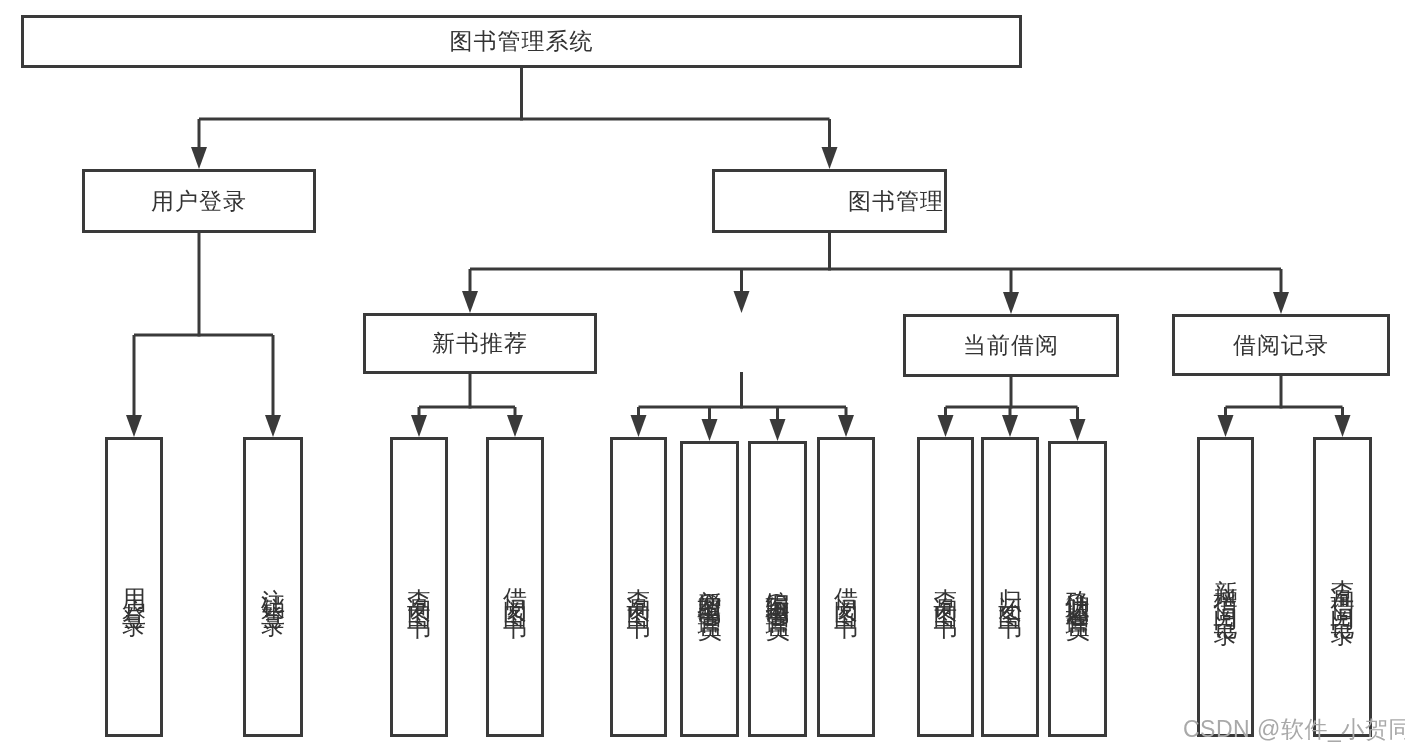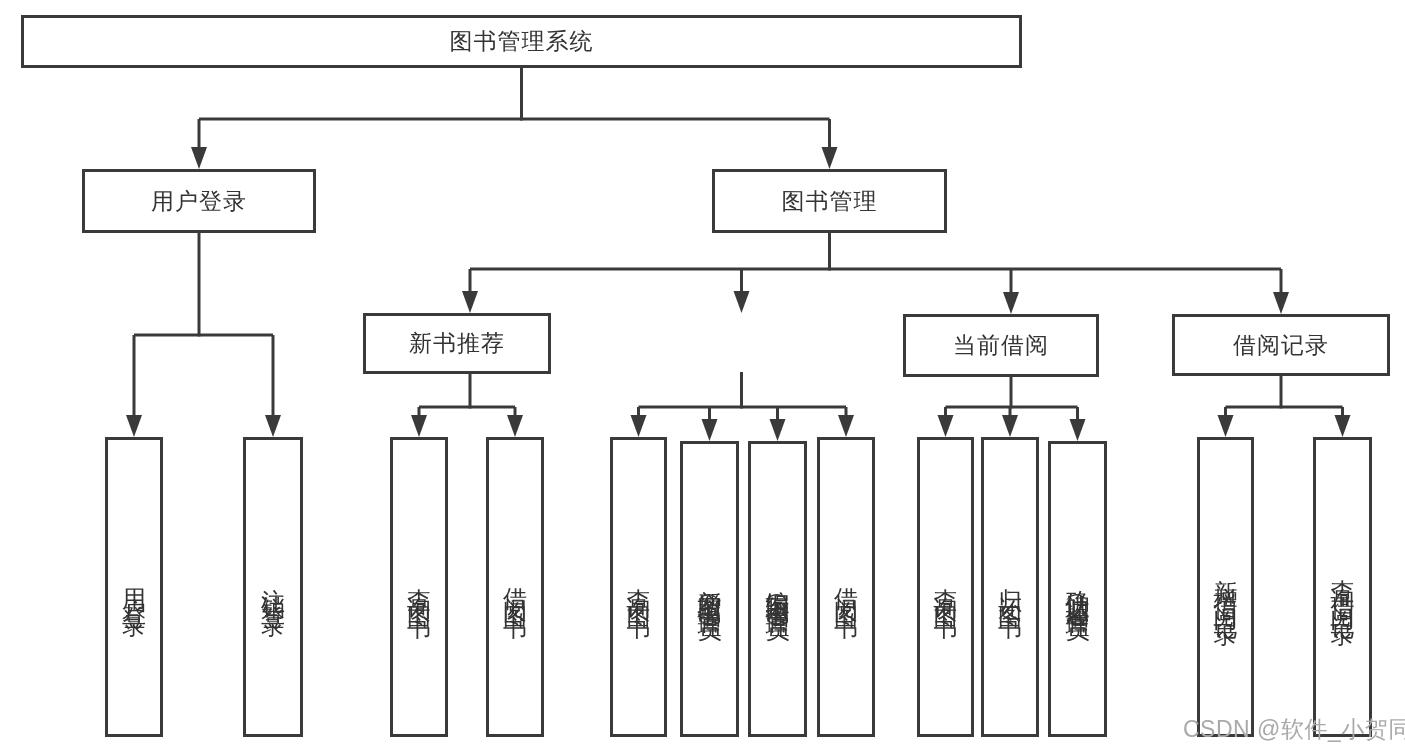--- a/index.html
+++ b/index.html
@@ -120,28 +120,28 @@
     <polygon points="1334.5,415 1350.5,415 1342.5,437" stroke="none"></polygon>
   </svg>
 
   <div class="node" style="left:21px; top:15px; width:1001px; height:53px;">
     <span class="hlabel">图书管理系统</span>
   </div>
 
   <div class="node" style="left:82px; top:169px; width:234px; height:64px;">
     <span class="hlabel">用户登录</span>
   </div>
-  <div class="node" style="left:712px; top:169px; width:235px; height:64px;">
+  <div class="node" style="left:712px; top:169px; width:235px; height:64px;justify-content:flex-end;">
     <span class="hlabel">图书管理</span>
   </div>
 
-  <div class="node" style="left:363px; top:313px; width:188px; height:61px;align-items:center;">
+  <div class="node" style="left:363px; top:313px; width:234px; height:61px;align-items:center;">
     <span class="hlabel">新书推荐</span>
   </div>
-  <div class="node" style="left:903px; top:314px; width:196px; height:63px;">
+  <div class="node" style="left:903px; top:314px; width:216px; height:63px;">
     <span class="hlabel">当前借阅</span>
   </div>
   <div class="node" style="left:1172px; top:314px; width:218px; height:62px;">
     <span class="hlabel">借阅记录</span>
   </div>
 
   <div class="node" style="left:105px; top:437px; width:58px; height:300px;">
     <span class="vlabel">用户登录</span>
   </div>
   <div class="node" style="left:243px; top:437px; width:60px; height:300px;">

